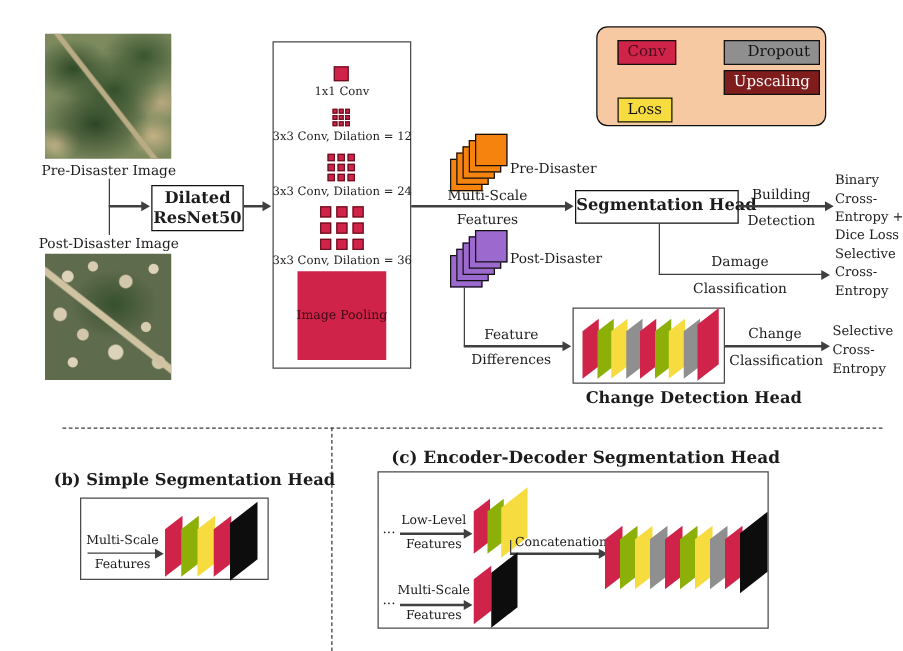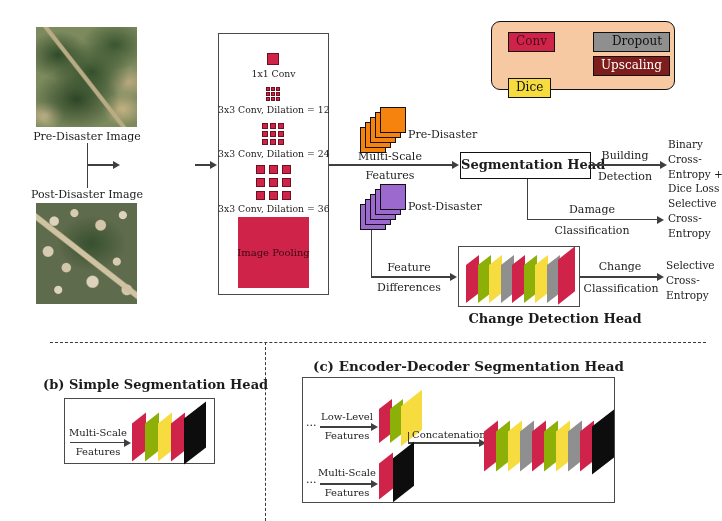--- a/index.html
+++ b/index.html
@@ -59,20 +59,24 @@
 
   <div class="sat sat-pre abs" style="left:36px;top:27px;"></div>
   <div class="abs lbl ctr" style="left:26px;top:130px;width:122px;">Pre-Disaster Image</div>
   <div class="abs lbl ctr" style="left:26px;top:188px;width:122px;">Post-Disaster Image</div>
   <div class="sat sat-post abs" style="left:36px;top:203px;height:101px;"></div>
 
   <div class="vline" style="left:86.5px;top:143px;height:45px;"></div>
   <div class="hline" style="left:87px;top:164.3px;width:27px;"></div>
   <div class="ah" style="left:113px;top:161px;"></div>
 
+  <div class="box ctr" style="left:121px;top:148px;width:74px;height:37px;">
+    <div class="ttl" style="line-height:16px;margin-top:2px;">Dilated</div>
+    <div class="ttl" style="line-height:16px;">ResNet50</div>
+  </div>
 
   <div class="hline" style="left:195px;top:164.3px;width:16px;"></div>
   <div class="ah" style="left:210px;top:161px;"></div>
 
   <div class="abs ttl ctr" style="left:236px;top:10px;width:111px;margin-top:28px;">ASPP</div>
   <div class="thinbox" style="left:218px;top:33px;width:111px;height:262px;"></div>
   <div class="abs" style="left:267px;top:53px;width:12px;height:12px;background:#D02349;border:1px solid #6d1020;box-sizing:border-box;"></div>
   <div class="abs sml ctr" style="left:218px;top:68px;width:111px;">1x1 Conv</div>
 
   <div class="cgrid" style="left:266px;top:87px;width:14px;height:14px;gap:1.6px;">
@@ -189,23 +193,23 @@
   <div class="hline" style="left:580px;top:276.3px;width:78px;"></div>
   <div class="ah" style="left:657px;top:273px;"></div>
   <div class="abs lbl ctr" style="left:585px;top:260px;width:70px;">Change</div>
   <div class="abs lbl ctr" style="left:582px;top:282px;width:78px;">Classification</div>
   <div class="loss" style="left:666px;top:258px;">
     <div>Selective</div>
     <div>Cross-</div>
     <div>Entropy</div>
   </div>
 
-  <div class="legendbox" style="left: 491px; top: 21px; width: 184px; height: 69px; background: rgb(247, 201, 162);">
+  <div class="legendbox" style="left: 477px; top: 21px; width: 184px; height: 80px; background: rgb(247, 201, 162);">
     <div class="chip" style="left: 16px; top: 10px; color: rgb(74, 13, 29); background: rgb(208, 35, 73);">Conv</div>
-    <div class="chip" style="left: 16px; top: 56px; color: rgb(17, 17, 17); background: rgb(247, 220, 64);">Dice</div>
+    <div class="chip" style="left: 16px; top: 56px; color: rgb(17, 17, 17); background: rgb(247, 220, 64);">Loss</div>
     <div class="chip" style="left: 101px; top: 10px; color: rgb(17, 17, 17); background: rgb(143, 143, 143); padding-left: 18px;">Dropout</div>
     <div class="chip" style="left: 101px; top: 34px; color: rgb(255, 255, 255); background: #7f1d1d;">Upscaling</div>
   </div>
 
   <div class="dashh" style="left:50px;top:342px;width:656px;"></div>
   <div class="dashv" style="left:265px;top:342px;height:179px;"></div>
 
   <div class="abs ttl" style="left:43px;top:377px;">(b) Simple Segmentation Head</div>
   <div class="thinbox" style="left:64px;top:398px;width:151px;height:66px;"></div>
   <div class="hline" style="left:70px;top:441.8px;width:55px;"></div>

